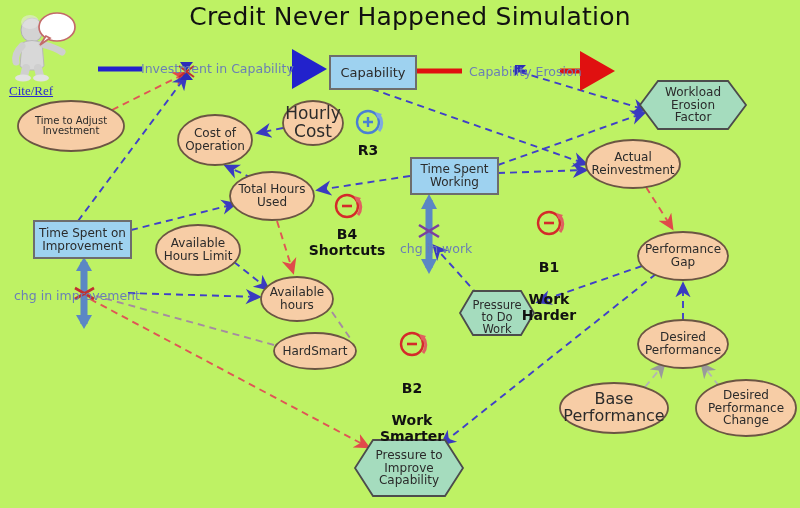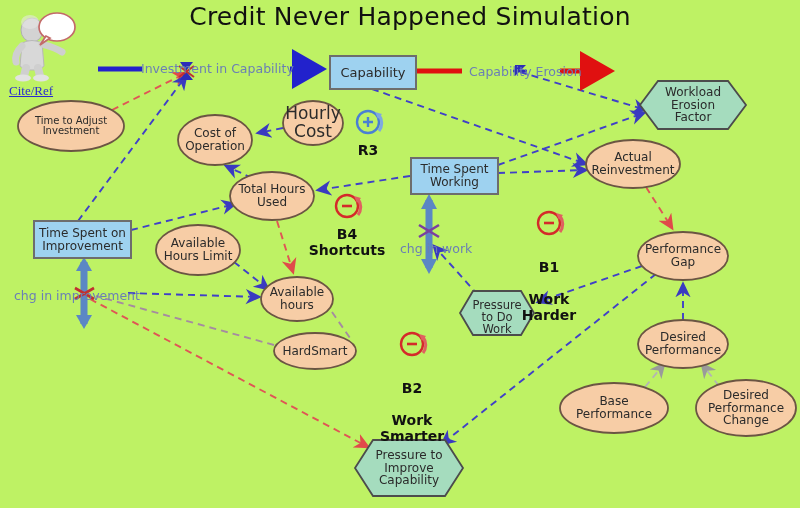--- a/index.html
+++ b/index.html
@@ -298,21 +298,21 @@
 Reinvestment</span>
   </div>
   <div class="node-label" style="left:638px; top:232px; width:90px; height:48px; font-size:12px; white-space:pre-line;">
     <span>Performance
 Gap</span>
   </div>
   <div class="node-label" style="left:638px; top:320px; width:90px; height:48px; font-size:12px; white-space:pre-line;">
     <span>Desired
 Performance</span>
   </div>
-  <div class="node-label" style="left:560px; top:383px; width:108px; height:50px; font-size:12px; white-space:pre-line;">
+  <div class="node-label" style="left:560px; top:383px; width:108px; height:50px; font-size:16px; white-space:pre-line;">
     <span>Base
 Performance</span>
   </div>
   <div class="node-label" style="left:696px; top:380px; width:100px; height:56px; font-size:12px; white-space:pre-line;">
     <span>Desired
 Performance
 Change</span>
   </div>
 
   <div class="node-label" style="left:640px; top:81px; width:106px; height:48px; font-size:12px; white-space:pre-line;">

